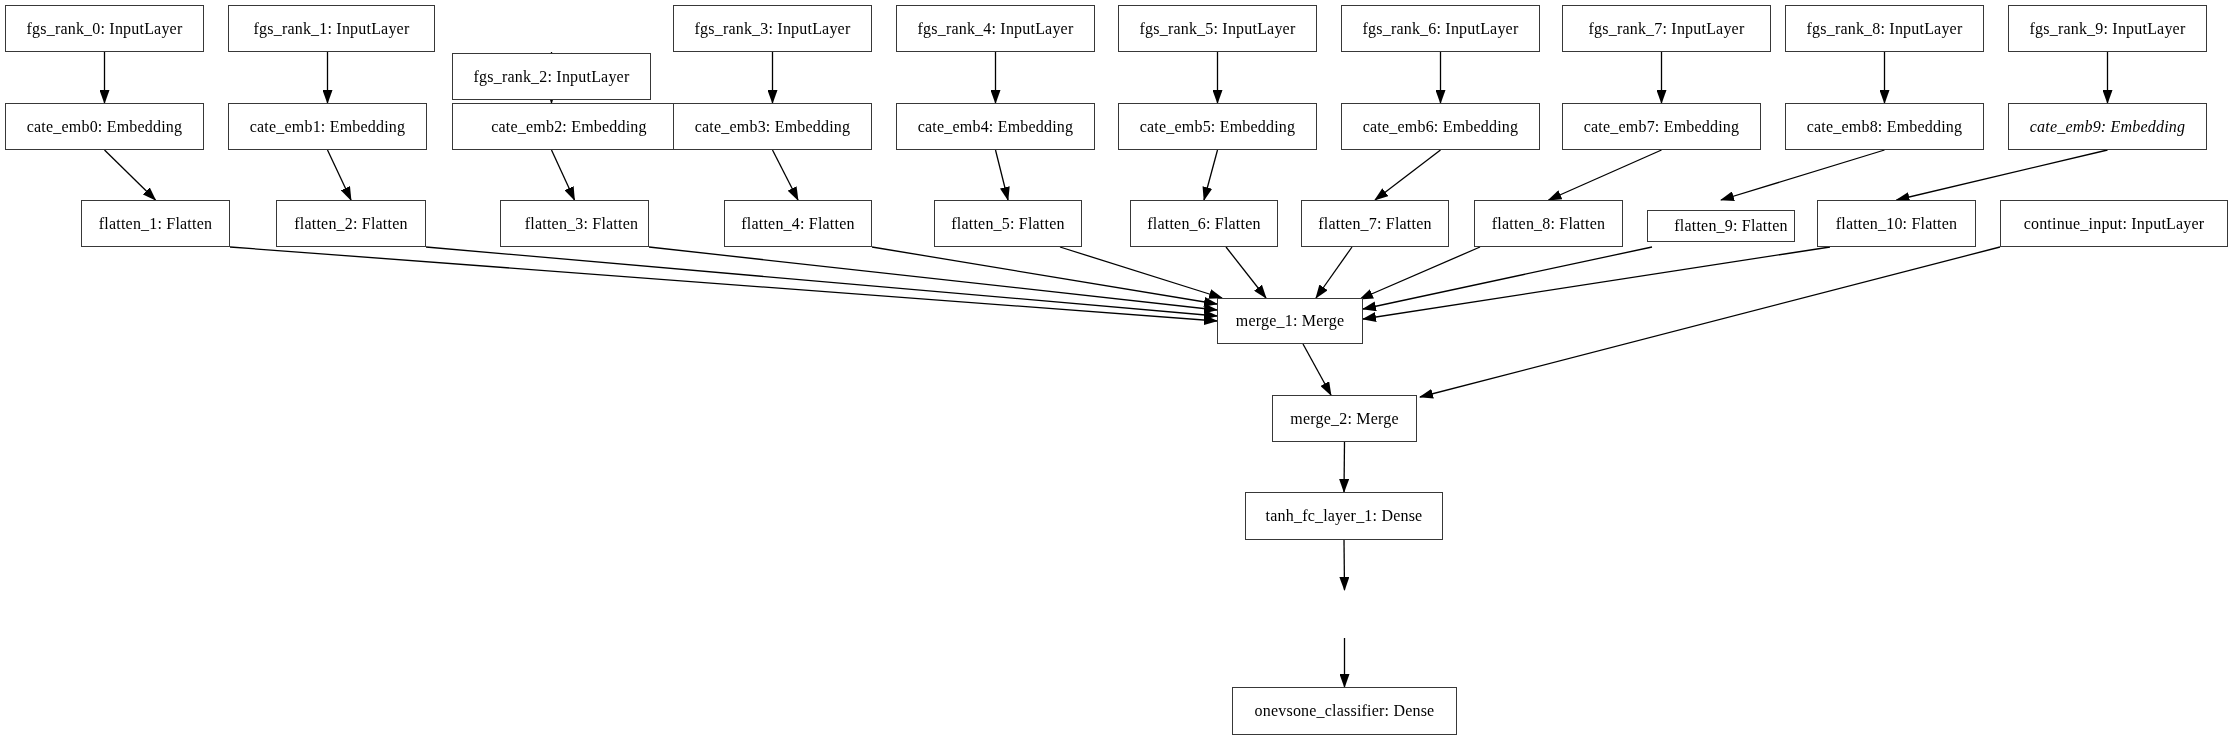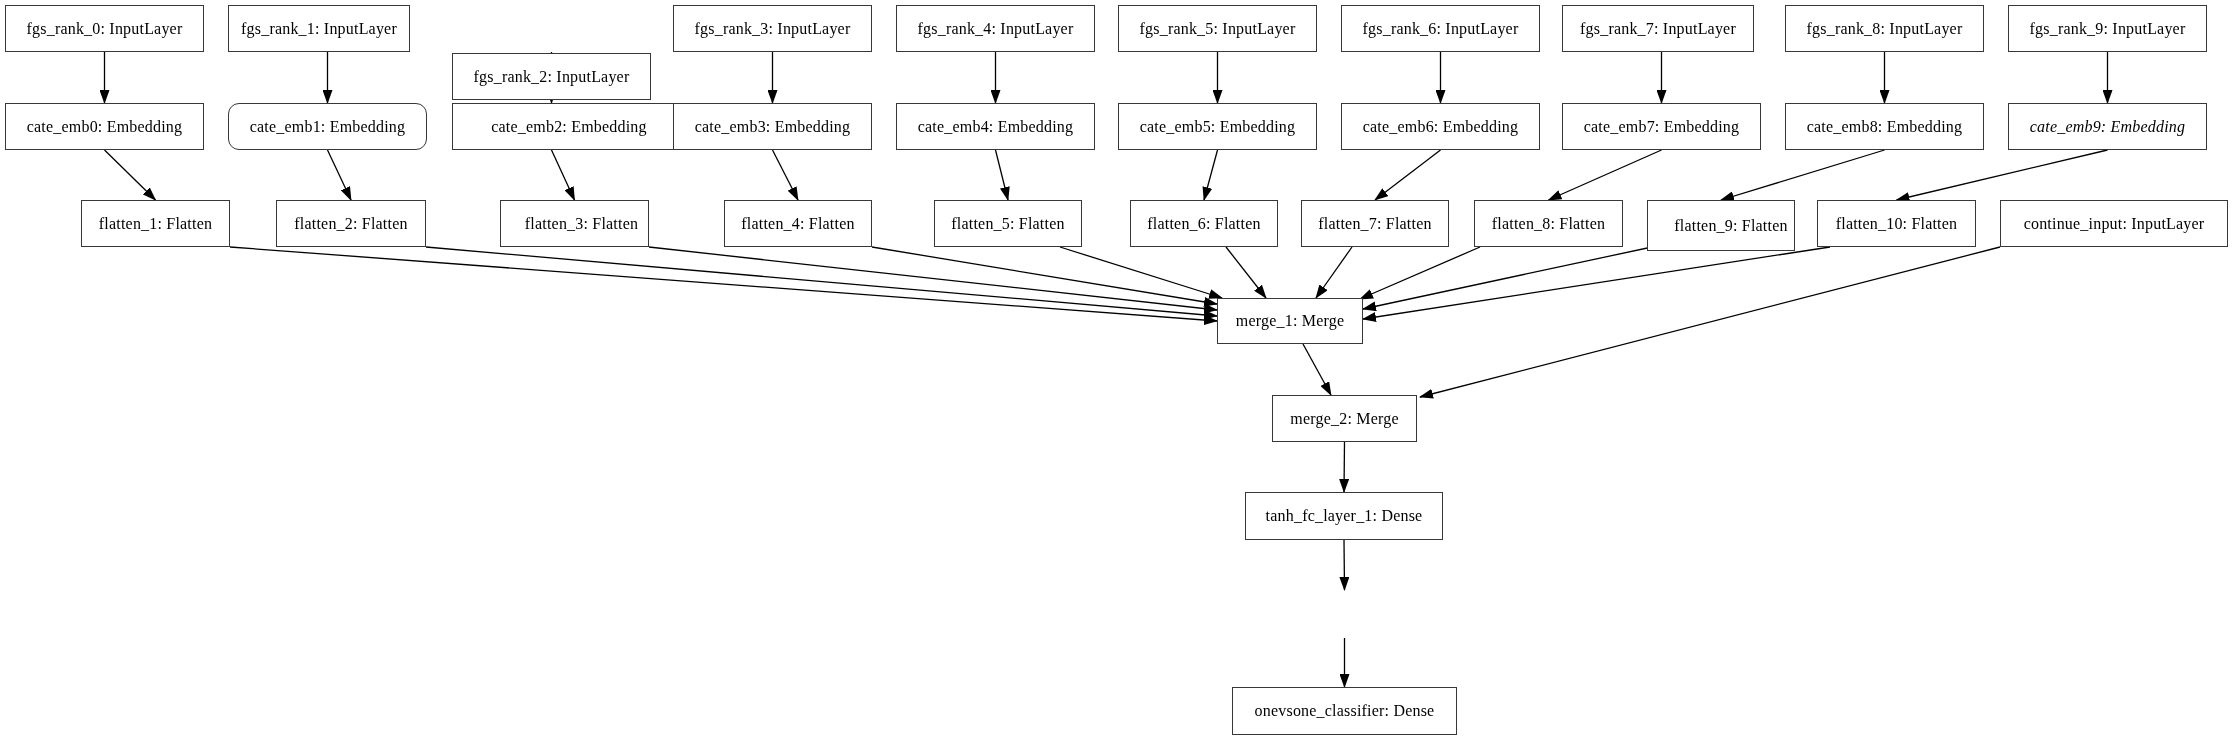--- a/index.html
+++ b/index.html
@@ -83,52 +83,52 @@
         <line x1="2000" y1="247" x2="1420" y2="397" class="edge" marker-end="url(#arrow)"></line>
         <line x1="1344.5" y1="442" x2="1344" y2="492" class="edge" marker-end="url(#arrow)"></line>
         <line x1="1344" y1="540" x2="1344.5" y2="590" class="edge" marker-end="url(#arrow)"></line>
         <line x1="1344.5" y1="638" x2="1344.5" y2="687" class="edge" marker-end="url(#arrow)"></line>
       </g>
   </svg>
 
   <div class="node" style="left: 5px; top: 5px; width: 199px; height: 47px;">
       <span class="lbl">fgs_rank_0: InputLayer</span>
     </div>
-  <div class="node" style="left: 228px; top: 5px; width: 182px; height: 47px;">
+  <div class="node" style="left: 228px; top: 5px; width: 207px; height: 47px;">
       <span class="lbl">fgs_rank_1: InputLayer</span>
     </div>
   <div class="node" style="left: 452px; top: 5px; width: 199px; height: 47px; margin-top: 48px;">
       <span class="lbl">fgs_rank_2: InputLayer</span>
     </div>
   <div class="node" style="left: 673px; top: 5px; width: 199px; height: 47px;">
       <span class="lbl">fgs_rank_3: InputLayer</span>
     </div>
   <div class="node" style="left: 896px; top: 5px; width: 199px; height: 47px;">
       <span class="lbl">fgs_rank_4: InputLayer</span>
     </div>
   <div class="node" style="left: 1118px; top: 5px; width: 199px; height: 47px;">
       <span class="lbl">fgs_rank_5: InputLayer</span>
     </div>
   <div class="node" style="left: 1341px; top: 5px; width: 199px; height: 47px;">
       <span class="lbl">fgs_rank_6: InputLayer</span>
     </div>
-  <div class="node" style="left: 1562px; top: 5px; width: 192px; height: 47px;">
+  <div class="node" style="left: 1562px; top: 5px; width: 209px; height: 47px;">
       <span class="lbl">fgs_rank_7: InputLayer</span>
     </div>
   <div class="node" style="left: 1785px; top: 5px; width: 199px; height: 47px;">
       <span class="lbl">fgs_rank_8: InputLayer</span>
     </div>
   <div class="node" style="left: 2008px; top: 5px; width: 199px; height: 47px;">
       <span class="lbl">fgs_rank_9: InputLayer</span>
     </div>
 
   <div class="node" style="left: 5px; top: 103px; width: 199px; height: 47px;">
       <span class="lbl">cate_emb0: Embedding</span>
     </div>
-  <div class="node" style="left: 228px; top: 103px; width: 199px; height: 47px; border-radius: 11px;">
+  <div class="node" style="left: 228px; top: 103px; width: 199px; height: 47px;">
       <span class="lbl">cate_emb1: Embedding</span>
     </div>
   <div class="node" style="left: 452px; top: 103px; width: 234px; height: 47px;">
       <span class="lbl">cate_emb2: Embedding</span>
     </div>
   <div class="node" style="left: 673px; top: 103px; width: 199px; height: 47px;">
       <span class="lbl">cate_emb3: Embedding</span>
     </div>
   <div class="node" style="left: 896px; top: 103px; width: 199px; height: 47px;">
       <span class="lbl">cate_emb4: Embedding</span>
@@ -166,21 +166,21 @@
     </div>
   <div class="node" style="left: 1130px; top: 200px; width: 148px; height: 47px;">
       <span class="lbl">flatten_6: Flatten</span>
     </div>
   <div class="node" style="left: 1301px; top: 200px; width: 148px; height: 47px;">
       <span class="lbl">flatten_7: Flatten</span>
     </div>
   <div class="node" style="left: 1474px; top: 200px; width: 149px; height: 47px;">
       <span class="lbl">flatten_8: Flatten</span>
     </div>
-  <div class="node" style="left: 1647px; top: 200px; width: 148px; height: 51px; padding-left: 20px;">
+  <div class="node" style="left: 1647px; top: 210px; width: 148px; height: 32px; padding-left: 20px;">
       <span class="lbl">flatten_9: Flatten</span>
     </div>
   <div class="node" style="left: 1817px; top: 200px; width: 159px; height: 47px;">
       <span class="lbl">flatten_10: Flatten</span>
     </div>
 
   <div class="node" style="left: 2000px; top: 200px; width: 228px; height: 47px;">
       <span class="lbl">continue_input: InputLayer</span>
     </div>
   <div class="node" style="left: 1217px; top: 298px; width: 146px; height: 46px;">

